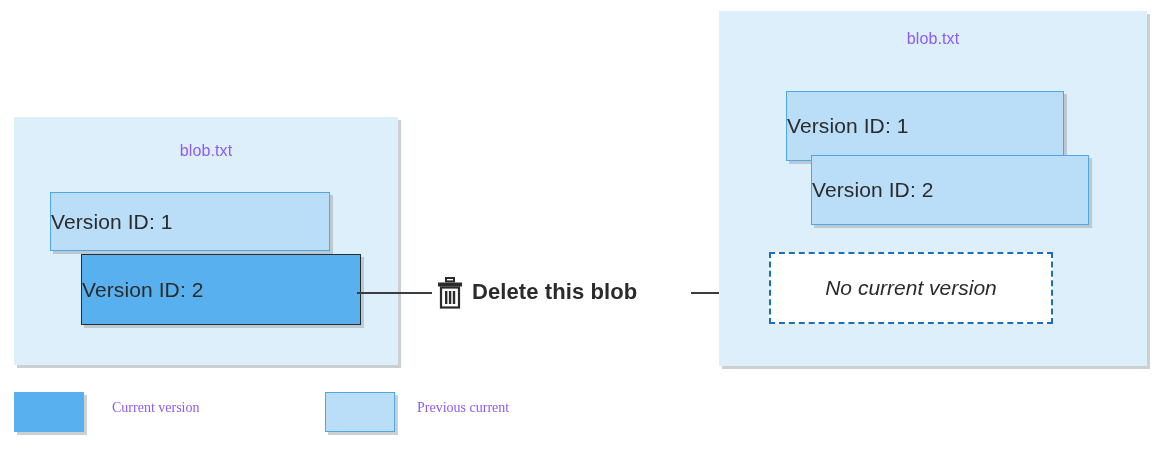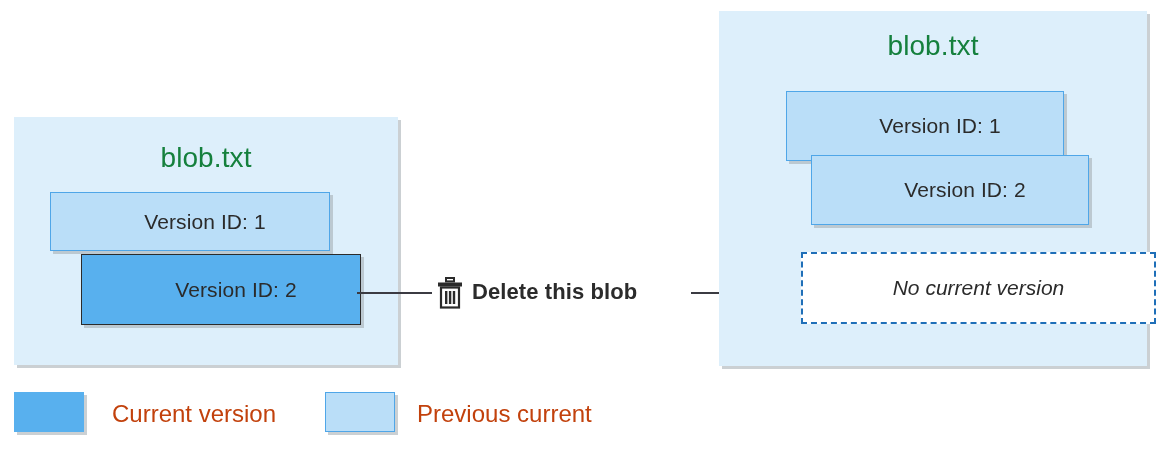--- a/index.html
+++ b/index.html
@@ -20,38 +20,36 @@
     box-shadow: 3px 3px 0 0 rgba(160,170,175,0.55);
   }
   #left-panel  { left: 14px;  top: 117px; width: 384px; height: 248px; }
   #right-panel { left: 719px; top: 11px;  width: 428px; height: 355px; }
 
   .panel-title {
     position: absolute;
     left: 0;
     width: 100%;
     text-align: center;
-    font-size: 28px;
-    color: #15803d;
+    font-size: 16px;
+    color: #8b5cf6;
     letter-spacing: .1px;
   }
   #left-panel .panel-title  { top: 25px; }
   #right-panel .panel-title { top: 19px; }
 
   .vbox {
     position: absolute;
     box-sizing: border-box;
     display: flex;
     align-items: center;
-    justify-content: center;
     font-size: 21px;
     color: #2b2b2b;
     letter-spacing: .1px;
     box-shadow: 3px 3px 0 0 rgba(160,170,175,0.55);
-    padding-left: 30px;
   }
   .vbox.previous {
     background: #badef8;
     border: 1.5px solid #4fa6e8;
   }
   .vbox.current {
     background: #58b0ee;
     border: 1.5px solid #2b2b2b;
   }
 
@@ -61,31 +59,30 @@
 
   
   #right-v1 { left: 67px;  top: 80px;  width: 278px; height: 70px; }
   #right-v2 { left: 92px;  top: 144px; width: 278px; height: 70px; }
 
   .empty-box {
     position: absolute;
     box-sizing: border-box;
     left: 50px;
     top: 241px;
-    width: 355px;
+    width: 284px;
     height: 72px;
     background: #ffffff;
     border: 2px dashed #1f6fb8;
     display: flex;
     align-items: center;
     justify-content: center;
     font-size: 21px;
     font-style: italic;
     color: #2b2b2b;
-    margin-left: 32px;
   }
 
   
   .hline {
     position: absolute;
     height: 2px;
     background: #3b3b42;
   }
   #line-left  { left: 357px; top: 292px; width: 75px; }
   #line-right { left: 691px; top: 292px; width: 62px; }
@@ -134,23 +131,24 @@
     background: #58b0ee;
     border: 1.5px solid #58b0ee;
   }
   #legend-swatch-previous {
     left: 325px; top: 392px;
     background: #badef8;
     border: 1.5px solid #4fa6e8;
   }
   .legend-label {
     position: absolute;
-    font-size: 24px;
-    color: #c2410c;
+    font-size: 14px;
+    color: #8b5cf6;
     white-space: nowrap;
+    font-family: Liberation Serif, serif;
   }
   #legend-label-current  { left: 112px; top: 400px; }
   #legend-label-previous { left: 417px; top: 400px; }
 </style>
 </head>
 <body>
 
 <div class="panel" id="left-panel">
   <div class="panel-title">blob.txt</div>
 

